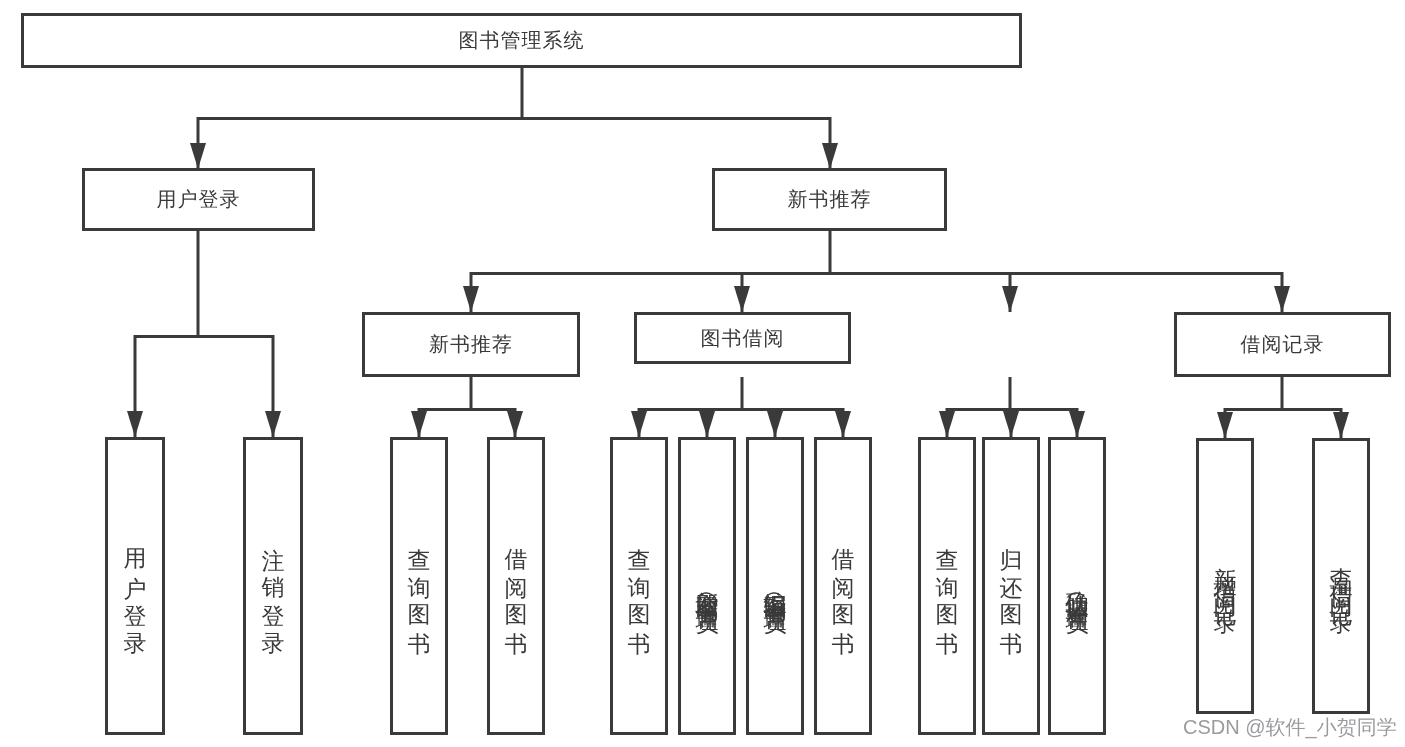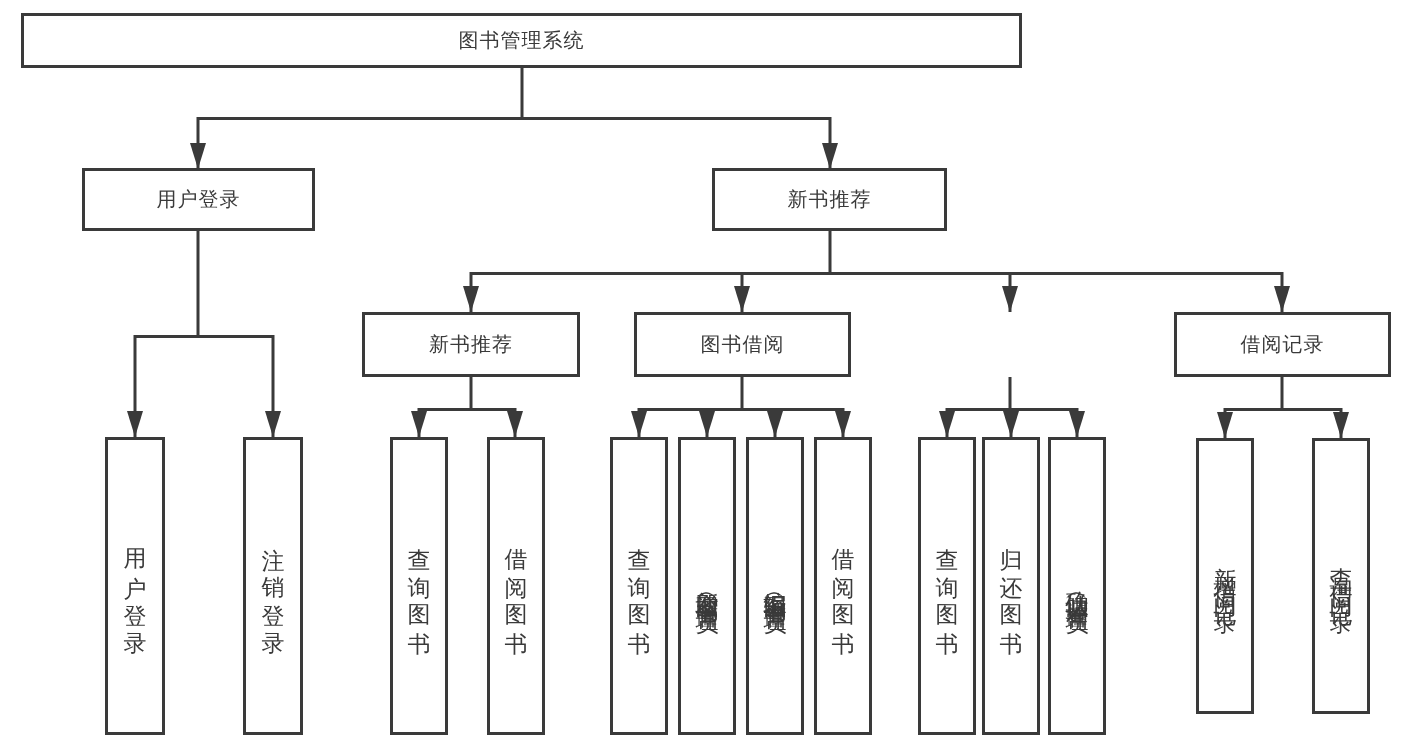--- a/index.html
+++ b/index.html
@@ -41,21 +41,21 @@
   <div class="box" style="left:82px;top:168px;width:233px;height:63px;">
     <span class="hlabel">用户登录</span>
   </div>
   <div class="box" style="left:712px;top:168px;width:235px;height:63px;">
     <span class="hlabel">新书推荐</span>
   </div>
 
   <div class="box" style="left:362px;top:312px;width:218px;height:65px;">
     <span class="hlabel">新书推荐</span>
   </div>
-  <div class="box" style="left:634px;top:312px;width:217px;height:65px;">
+  <div class="box" style="left:634px;top:312px;width:217px;height:52px;">
     <span class="hlabel">图书借阅</span>
   </div>
   <div class="box" style="left:1174px;top:312px;width:217px;height:65px;">
     <span class="hlabel">借阅记录</span>
   </div>
 
   <div class="box vbox" style="left:105px;top:437px;width:60px;height:298px;">
     <span class="vlabel" style="letter-spacing: 28px;">用户登录</span>
   </div>
   <div class="box vbox" style="left:243px;top:437px;width:60px;height:298px;">
@@ -151,14 +151,15 @@
   <div class="arrow" style="left:1011px;top:411px;"></div>
   <div class="arrow" style="left:1077px;top:411px;"></div>
 
   <div class="vline" style="left:1282px;top:377px;height:31px;"></div>
   <div class="hline" style="left:1224px;top:408px;width:118px;"></div>
   <div class="vline" style="left:1225px;top:408px;height:30px;"></div>
   <div class="vline" style="left:1341px;top:408px;height:30px;"></div>
   <div class="arrow" style="left:1225px;top:412px;"></div>
   <div class="arrow" style="left:1341px;top:412px;"></div>
 
+  <div class="watermark">CSDN @软件_小贺同学</div>
 
 </div>
 
 </body></html>

